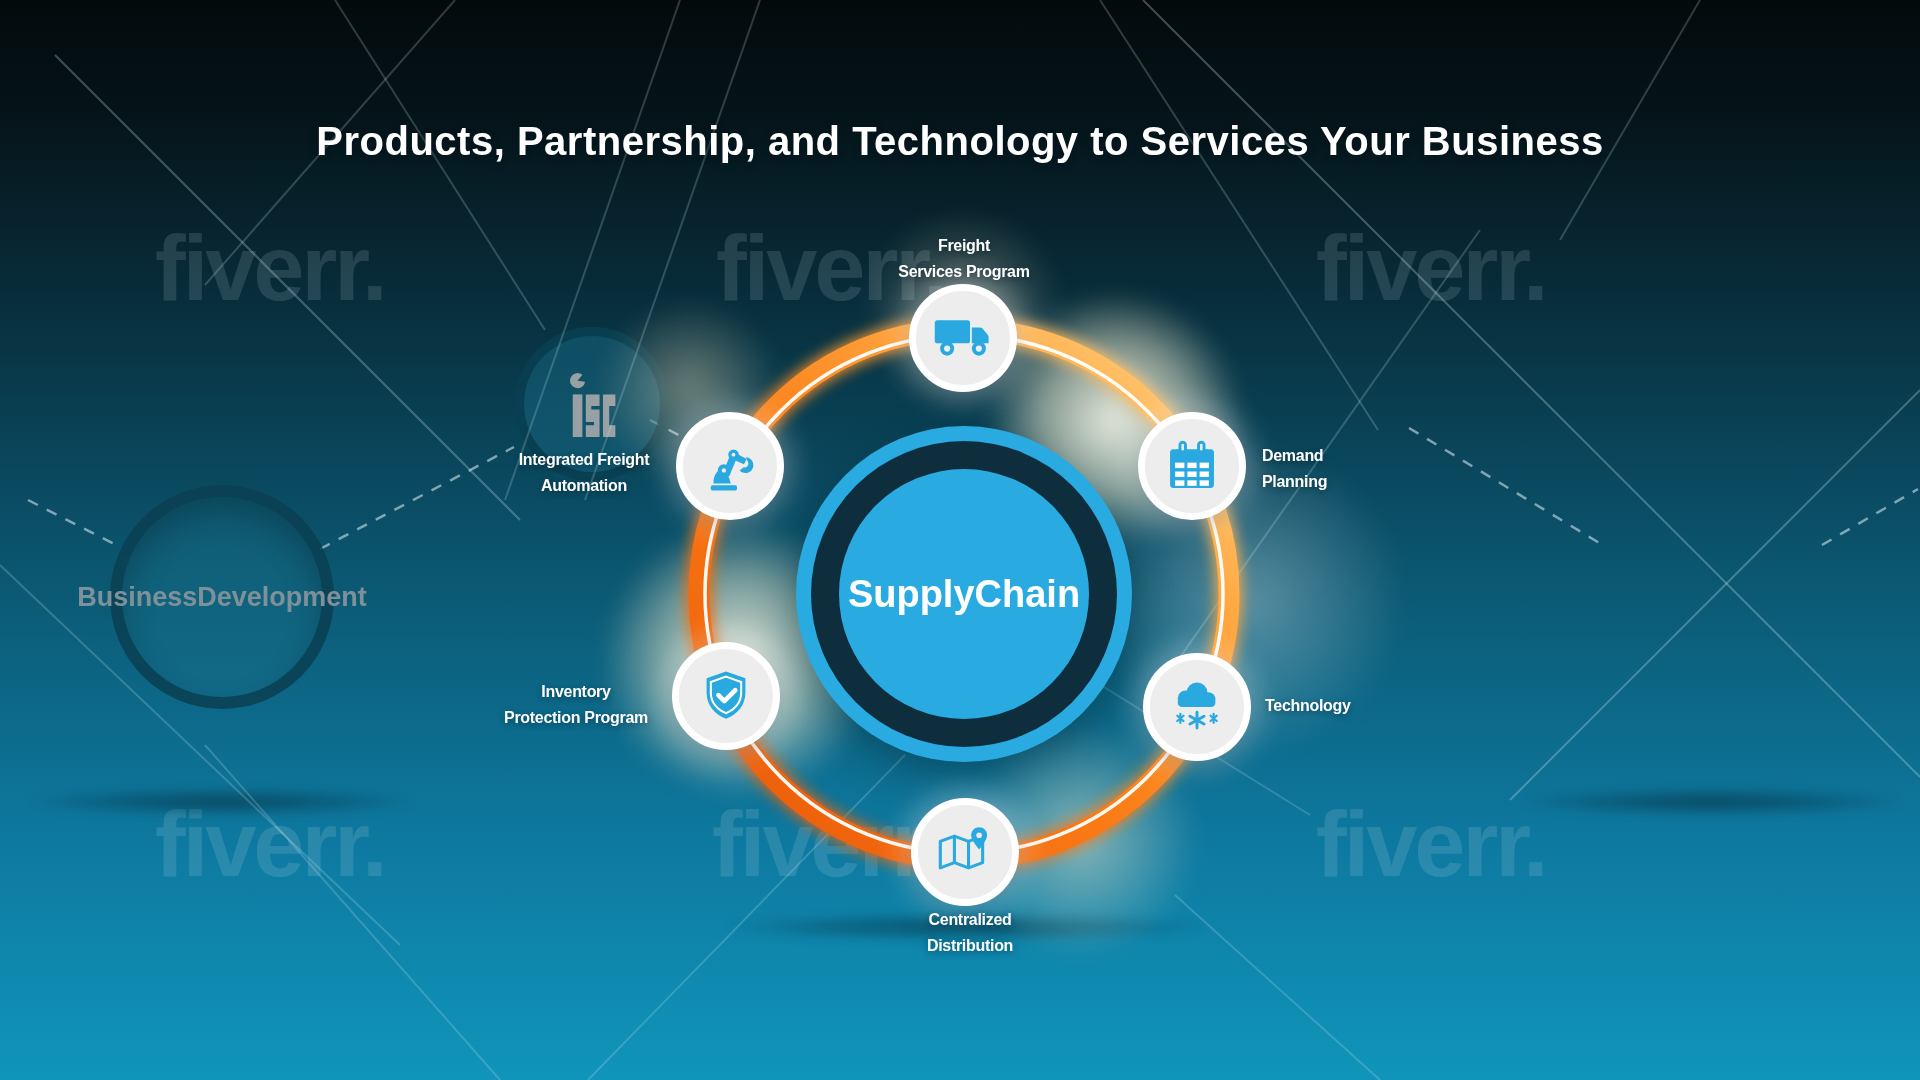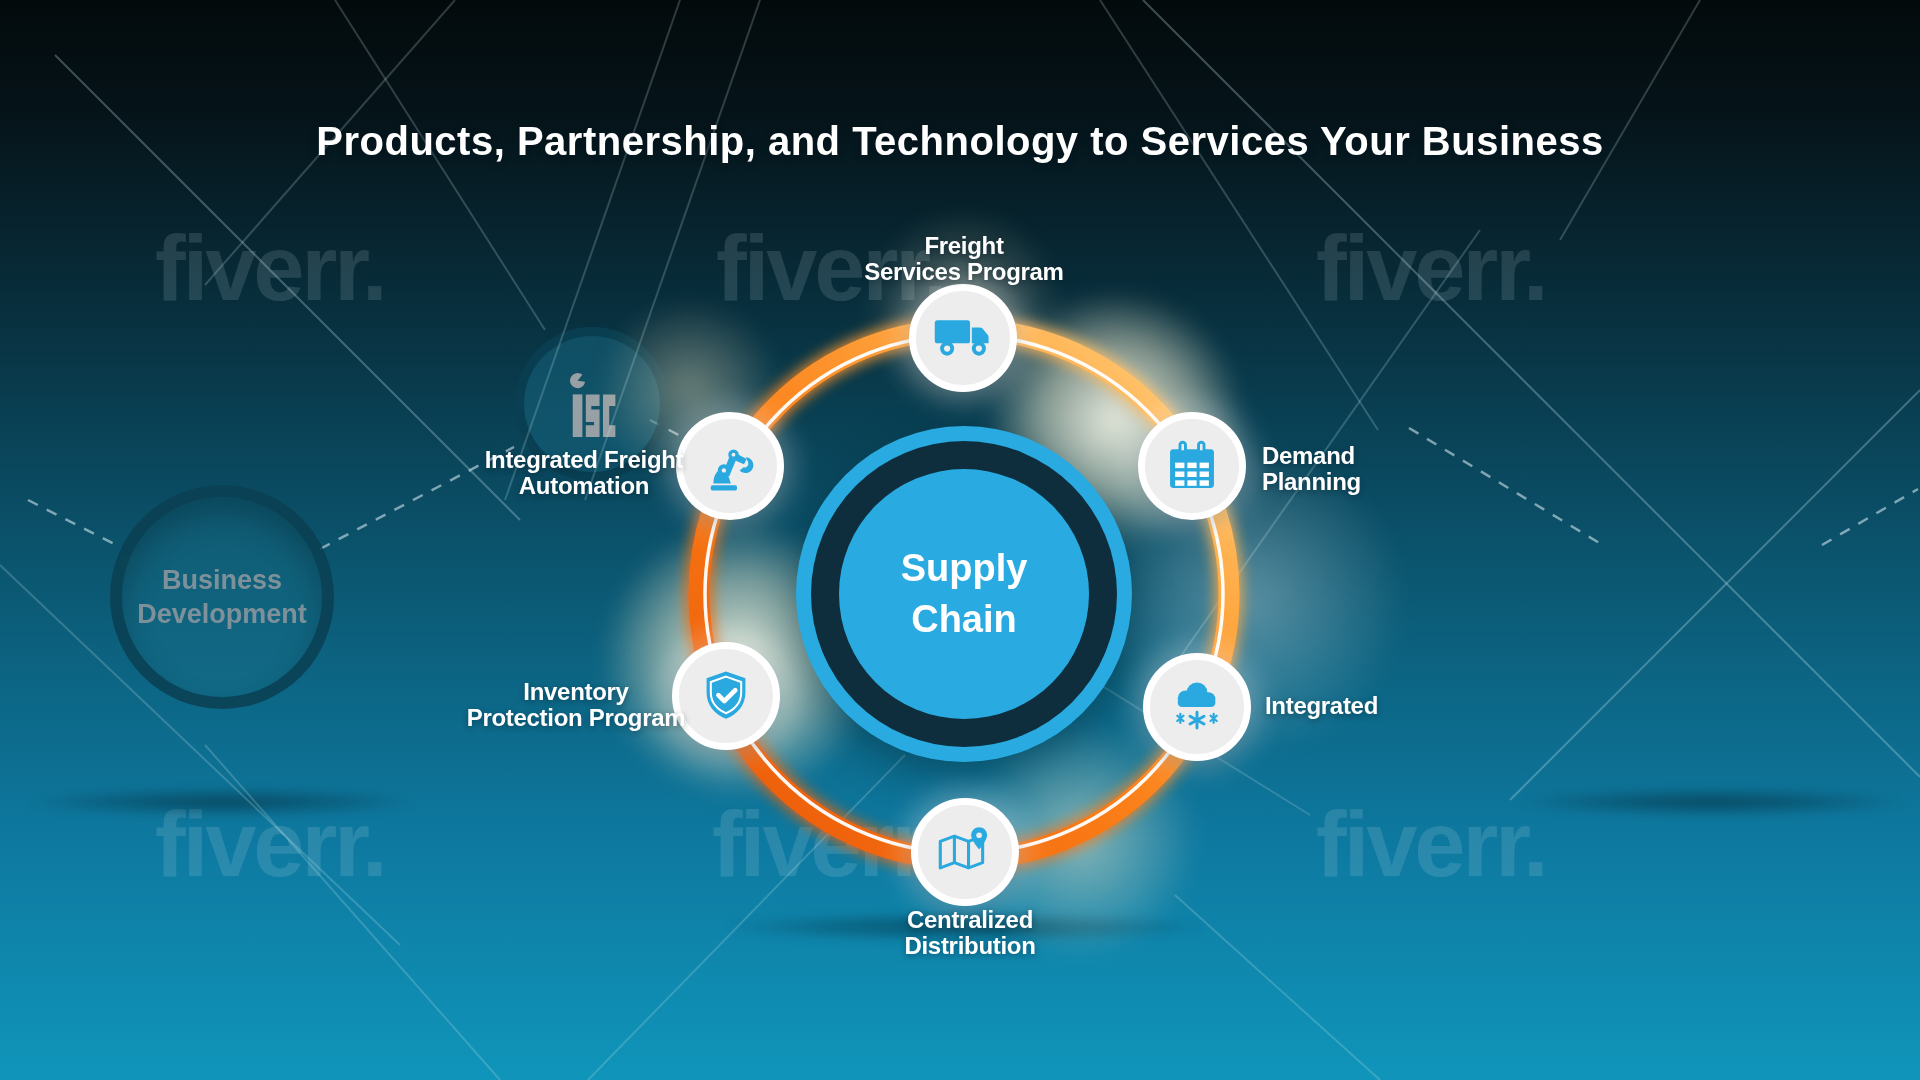--- a/index.html
+++ b/index.html
@@ -11,45 +11,45 @@
   .wm{position:absolute;font-size:92px;font-weight:700;letter-spacing:-3px;
     color:rgba(215,235,240,0.14);line-height:1;user-select:none;}
   
   .title{position:absolute;left:960px;top:119px;transform:translateX(-50%);
     white-space:nowrap;font-size:40px;font-weight:800;color:#ffffff;letter-spacing:.5px;
     text-shadow:0 2px 8px rgba(0,15,25,.45);}
   
   .bigcircle{position:absolute;border-radius:50%;box-sizing:border-box;
     background:rgba(25,112,138,0.40);border:12px solid rgba(9,58,76,0.78);
     box-shadow:inset 0 16px 30px rgba(0,25,35,0.30);
-    display:flex;flex-direction:column;align-items:center;justify-content:center;text-align:center;}
+    display:flex;flex-direction:row;align-items:center;justify-content:center;text-align:center;}
   .bigcircle .lbl{font-size:27px;font-weight:800;color:#7e919b;line-height:34px;}
   .smallcircle{position:absolute;border-radius:50%;box-sizing:border-box;
     background:rgba(21,100,125,0.55);border:9px solid rgba(9,58,76,0.78);
     display:flex;align-items:center;justify-content:center;}
   .smallcircle .lbl{font-size:17px;font-weight:700;color:#70838c;}
   
   .shadow{position:absolute;border-radius:50%;filter:blur(4px);
     background:radial-gradient(ellipse at center,rgba(2,34,47,0.5) 0%,rgba(2,34,47,0.22) 45%,transparent 72%);}
   
   .blob{position:absolute;border-radius:50%;filter:blur(10px);pointer-events:none;}
   
   .center-outer{position:absolute;left:796px;top:426px;width:336px;height:336px;border-radius:50%;
     background:#29abe2;box-shadow:0 14px 40px rgba(0,25,35,0.35);}
   .center-mid{position:absolute;inset:15px;border-radius:50%;background:#0e2e3d;}
   .center-inner{position:absolute;inset:28px;border-radius:50%;background:#29abe2;
-    display:flex;flex-direction:column;align-items:center;justify-content:center;}
+    display:flex;flex-direction:row;align-items:center;justify-content:center;}
   .center-inner span{font-size:38px;font-weight:800;color:#ffffff;line-height:51px;}
   
   .node{position:absolute;width:108px;height:108px;border-radius:50%;box-sizing:border-box;
     background:#ededed;border:7px solid #ffffff;
     box-shadow:0 0 28px 8px rgba(255,255,255,0.30),0 8px 18px rgba(0,35,50,0.22);
     display:flex;align-items:center;justify-content:center;}
   
-  .nlabel{position:absolute;font-size:24px;font-weight:800;color:#ffffff;line-height:26px;
+  .nlabel{position:absolute;font-size:16px;font-weight:800;color:#ffffff;line-height:26px;
     letter-spacing:-0.3px;text-shadow:0 2px 6px rgba(0,20,30,0.4);white-space:nowrap;}
   .nlabel.center{transform:translateX(-50%);text-align:center;}
   svg{display:block;}
 </style>
 </head>
 <body>
 
 <div class="stage">
 
   <div class="wm" style="left:155px;top:222px;">fiverr.</div>
@@ -249,21 +249,21 @@
 
   <div class="nlabel center" style="left:964px;top:233px;">
     <div>Freight</div>
     <div>Services Program</div>
   </div>
   <div class="nlabel" style="left:1262px;top:443px;">
     <div>Demand</div>
     <div>Planning</div>
   </div>
   <div class="nlabel" style="left:1265px;top:693px;">
-    <div>Integrated</div>
+    <div>Technology</div>
   </div>
   <div class="nlabel center" style="left:970px;top:907px;">
     <div>Centralized</div>
     <div>Distribution</div>
   </div>
   <div class="nlabel center" style="left:584px;top:447px;">
     <div>Integrated Freight</div>
     <div>Automation</div>
   </div>
   <div class="nlabel center" style="left:576px;top:679px;">

